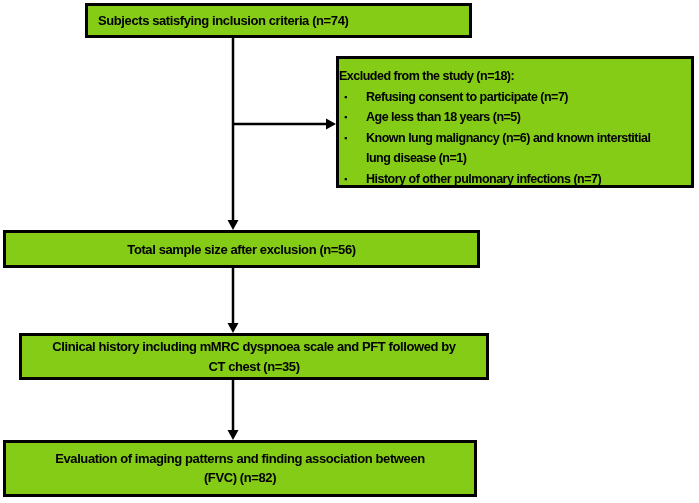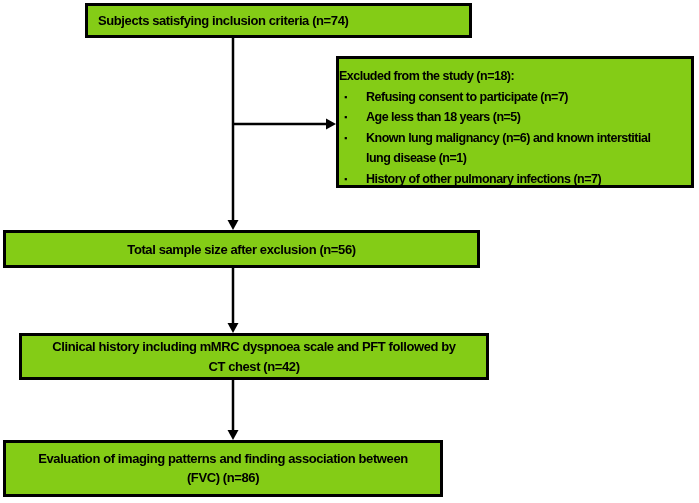--- a/index.html
+++ b/index.html
@@ -82,21 +82,21 @@
     left: 3px;
     top: 333px;
     width: 470px;
     height: 47px;
     line-height: 19.5px;
     margin-left: 16px;
   }
   .box-evaluation {
     left: 3px;
     top: 440px;
-    width: 440px;
+    width: 474px;
     height: 57px;
     line-height: 18.5px;
   }
   .center-box .line {
     white-space: nowrap;
   }
 </style>
 </head>
 <body>
 
@@ -149,21 +149,21 @@
       </div>
     </div>
   </div>
 
   <div class="box box-total center-box">
     <span>Total sample size after exclusion (n=56)</span>
   </div>
 
   <div class="box box-clinical center-box">
     <div class="line">Clinical history including mMRC dyspnoea scale and PFT followed by</div>
-    <div class="line">CT chest (n=42)</div>
+    <div class="line">CT chest (n=35)</div>
   </div>
 
   <div class="box box-evaluation center-box">
     <div class="line">Evaluation of imaging patterns and finding association between</div>
-    <div class="line">(FVC) (n=86)</div>
+    <div class="line">(FVC) (n=82)</div>
   </div>
 
 </div>
 
 </body></html>

